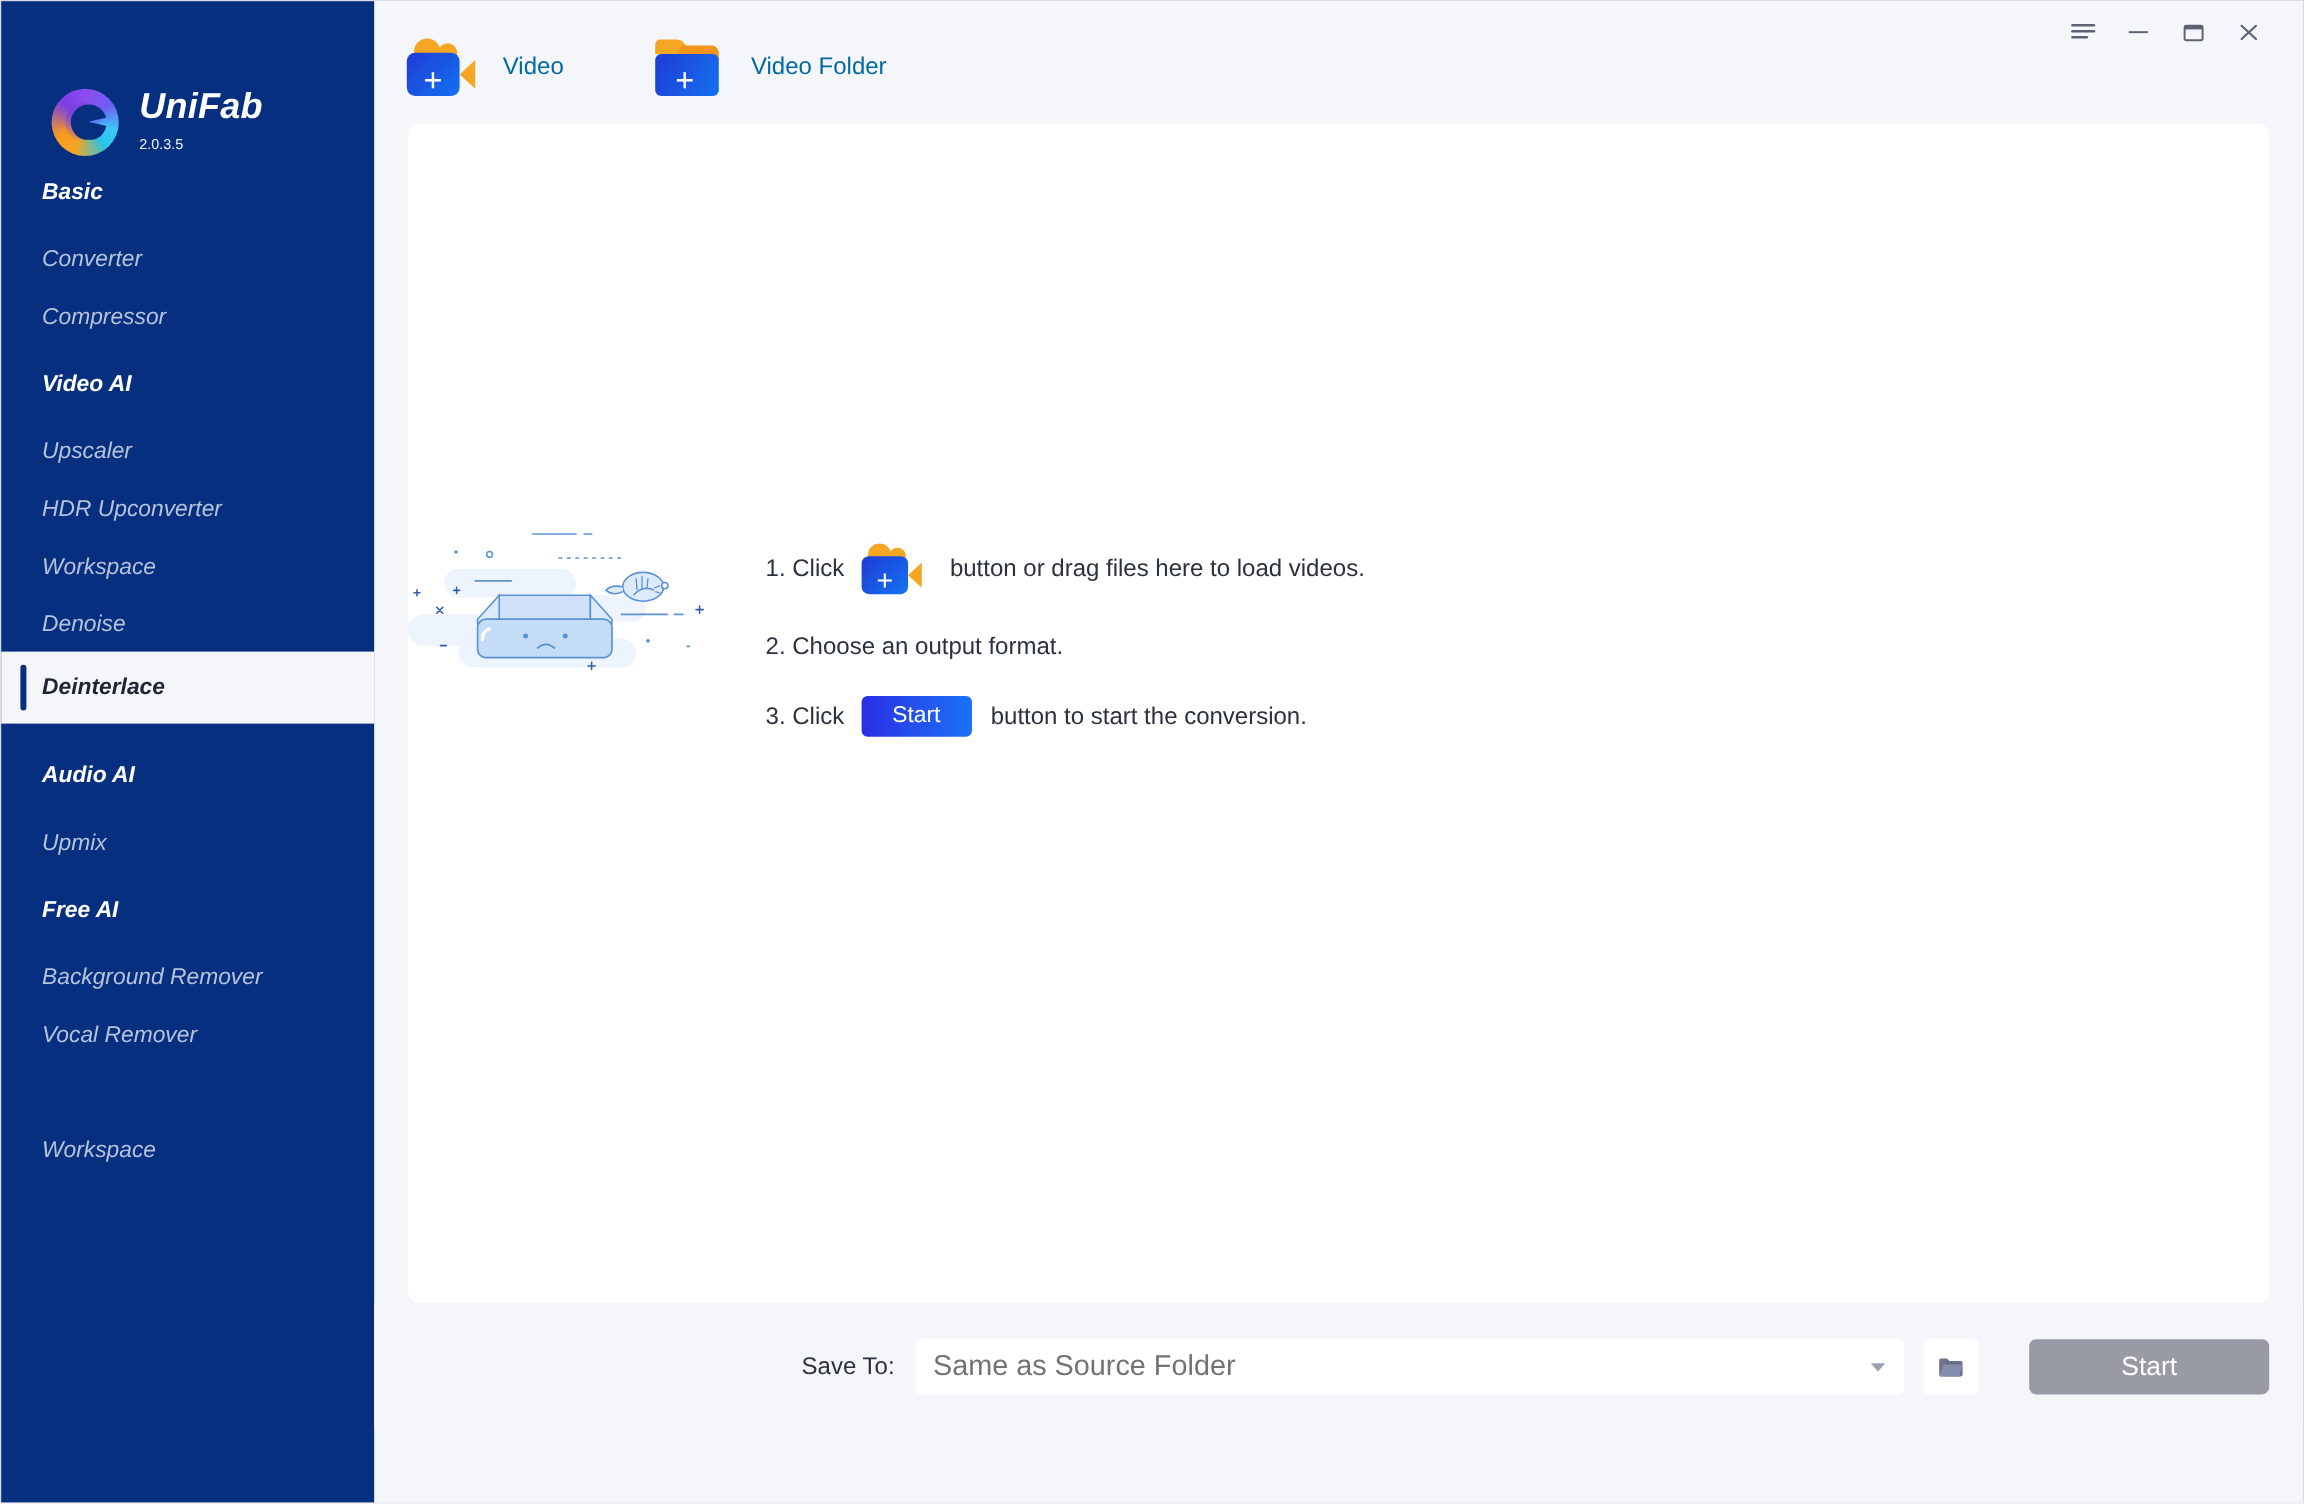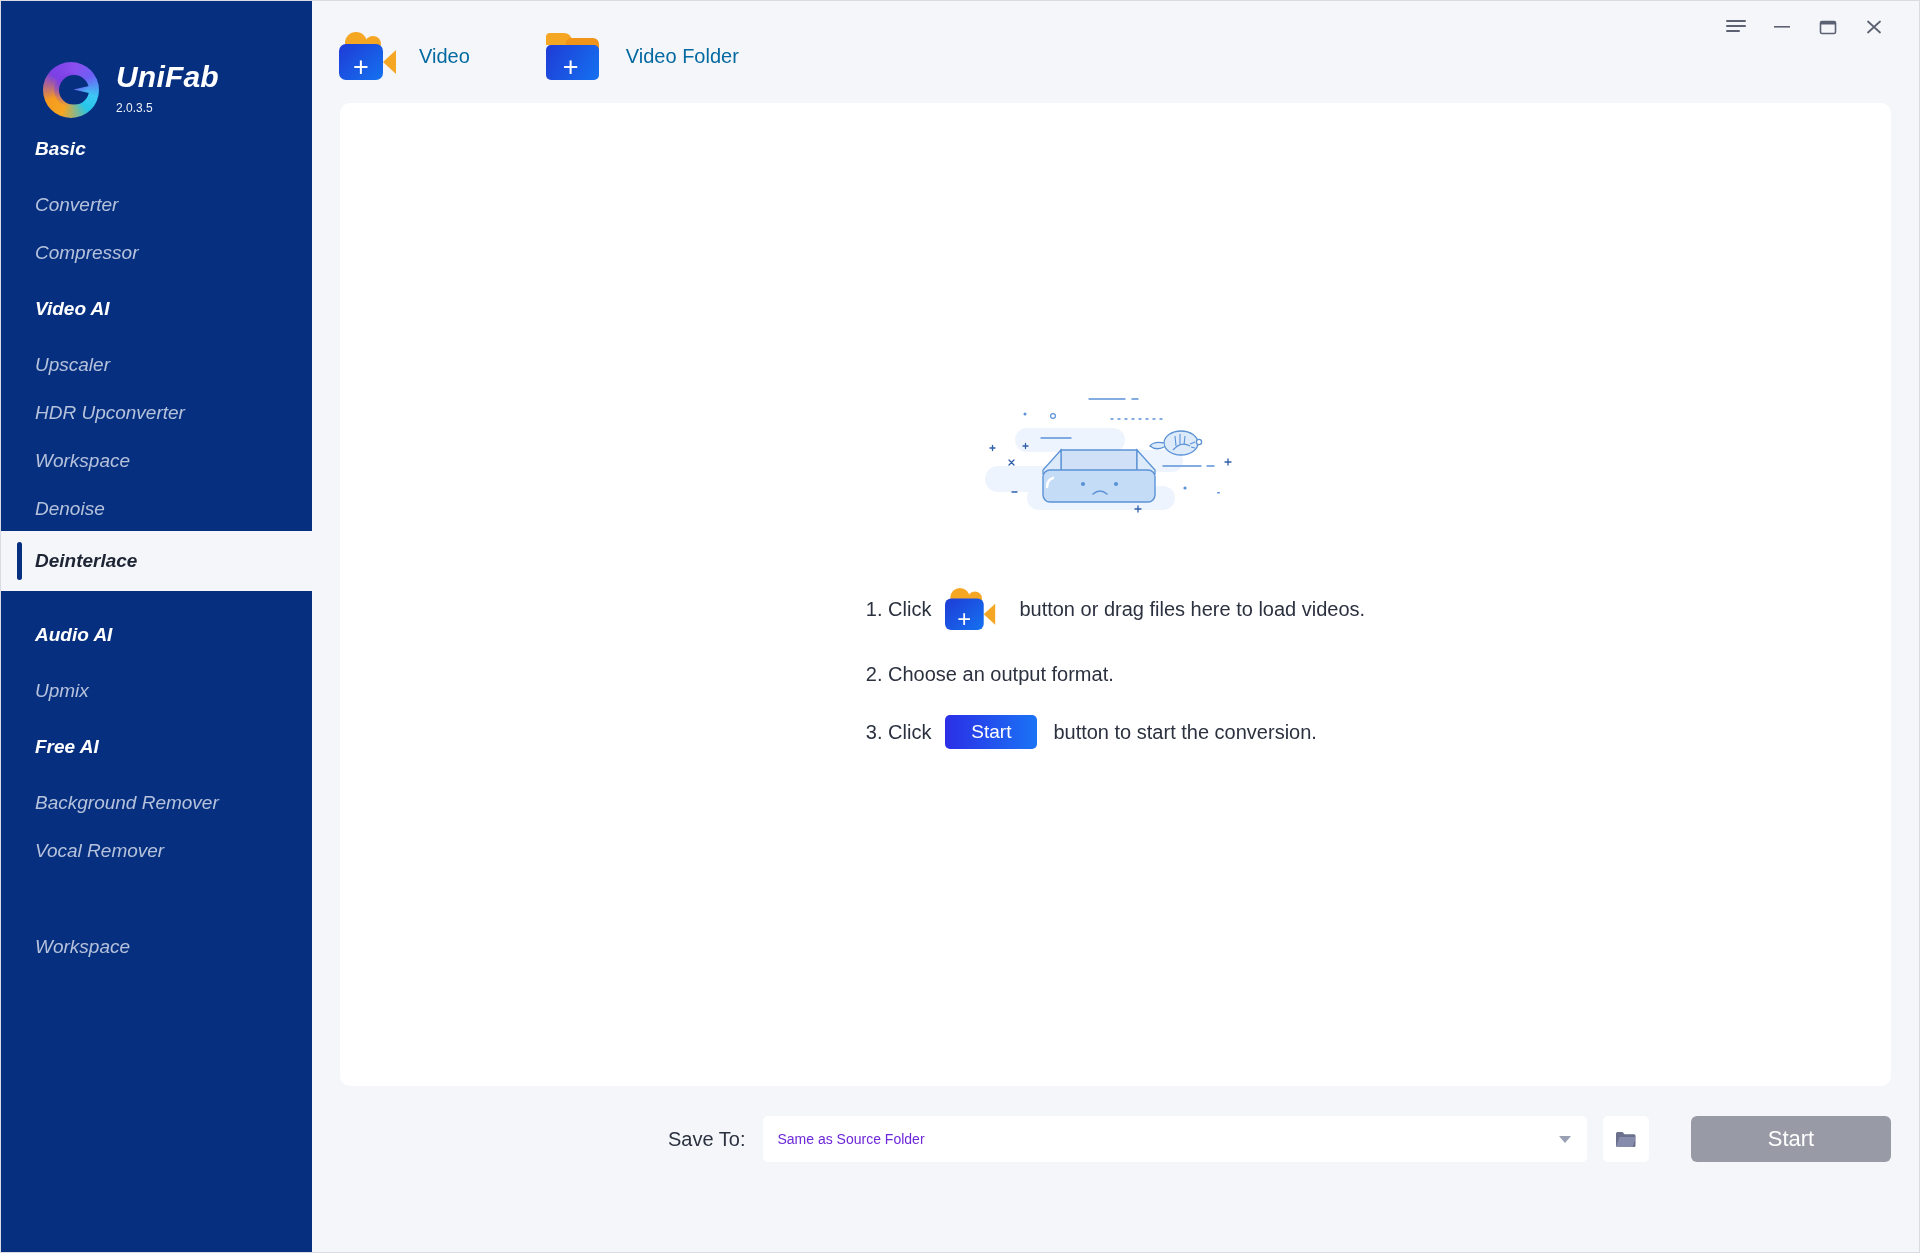--- a/index.html
+++ b/index.html
@@ -18,21 +18,21 @@
   }
 
   
   .sidebar {
     width: 311px;
     flex: 0 0 311px;
     background: #06307f;
     position: relative;
     display: flex;
     flex-direction: column;
-    padding-top: 0;
+    padding-top: 12px;
   }
   .brand {
     display: flex; align-items: center;
     padding: 42px 0 0 42px;
     height: 135px;
   }
   .logo-mark {
     width: 56px; height: 56px;
     border-radius: 50%;
     position: relative;
@@ -233,22 +233,23 @@
     flex: 1 1 auto;
     position: relative;
     min-height: 0;
     max-height: 983px;
   }
   .drop-area {
     position: absolute;
     left: 0; right: 0;
     top: 285px;
     display: flex;
-    flex-direction: column;
-    align-items: center;
+    flex-direction: row;
+    align-items: center;
+    gap: 36px;
   }
 
   .illus { width: 262px; height: 135px; position: relative; }
 
   .steps {
     margin-top: 62px;
     display: flex;
     flex-direction: column;
     gap: 27px;
   }
@@ -299,22 +300,22 @@
     height: 46px;
     background: #ffffff;
     border-radius: 5px;
     display: flex;
     align-items: center;
     padding: 0 14px 0 14px;
     max-width: 824px;
     position: relative;
   }
   .save-value {
-    font-size: 14px;
-    color: #6d28d9;
+    font-size: 24px;
+    color: #737373;
     flex: 1 1 auto;
     white-space: nowrap;
     overflow: hidden;
   }
   .caret {
     width: 0; height: 0;
     border-left: 6px solid transparent;
     border-right: 6px solid transparent;
     border-top: 7px solid #9aa0b4;
     margin-right: 2px;

